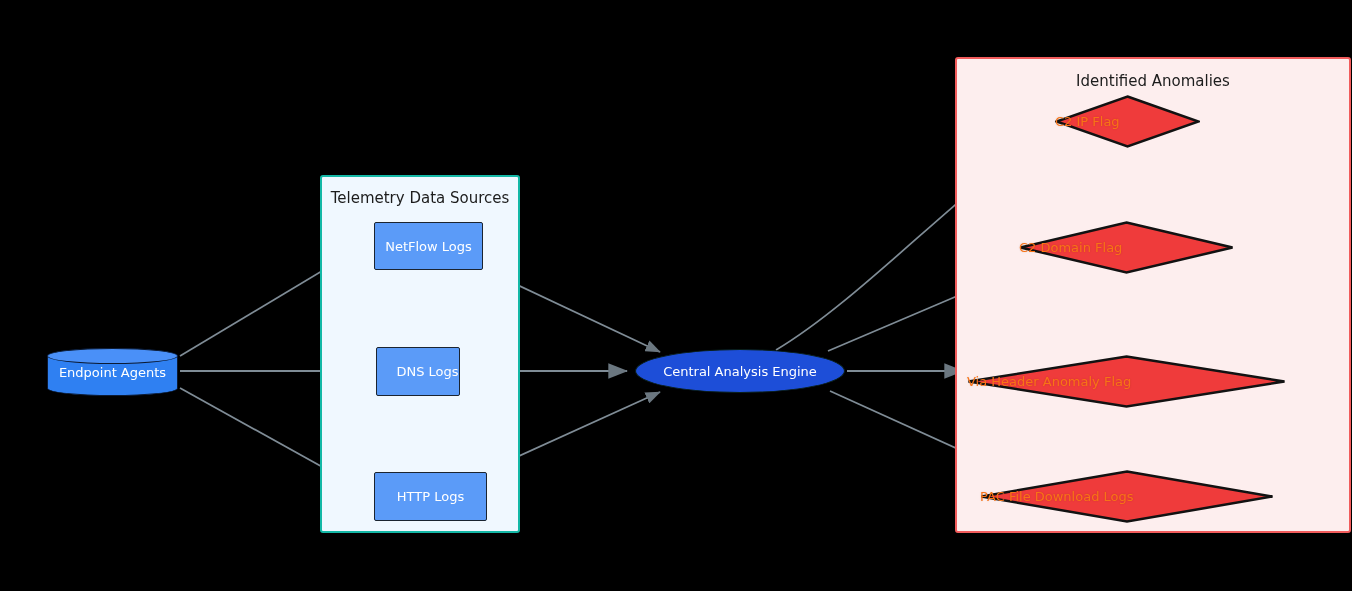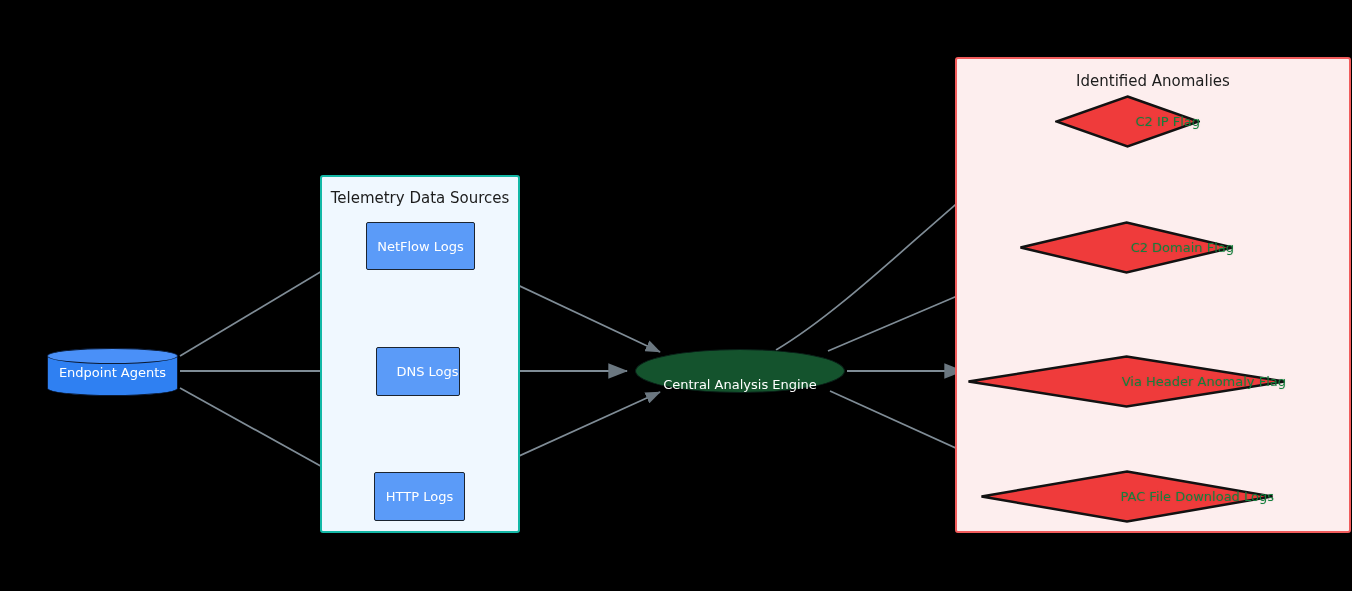--- a/index.html
+++ b/index.html
@@ -99,43 +99,42 @@
   }
   .cylinder-label {
     position: relative;
     z-index: 3;
     width: 100%;
     text-align: center;
   }
 
   
   .node.ellipse {
-    background: #14532d;
+    background: #1d4ed8;
     border: 1.8px solid #0a1f18;
     border-radius: 50%;
-    align-items: flex-end;
   }
 
   
   .node.diamond {
     background: transparent;
     border: none;
   }
   .diamond-shape {
     position: absolute;
     left: 0; top: 0;
     width: 100%;
     height: 100%;
   }
   .diamond-label {
     position: relative;
     z-index: 3;
     width: 100%;
-    text-align: right;
-    color: #15803d;
+    text-align: left;
+    color: #f97316;
     font-size: 13px;
     white-space: nowrap;
     text-shadow: 0 0 2px rgba(0,0,0,.15);
   }
 </style>
 </head>
 <body>
 
 <div id="canvas">
 
@@ -169,29 +168,29 @@
   <div class="subgraph anomalies">
     <div class="subgraph-title">Identified Anomalies</div>
   </div>
 
   <div class="node cylinder" style="left:47px; top:348px; width:131px; height:48px;">
     <div class="cylinder-body"></div>
     <div class="cylinder-top"></div>
     <div class="cylinder-label">Endpoint Agents</div>
   </div>
 
-  <div class="node rect" style="left:366px; top:222px; width:109px; height:48px;">
+  <div class="node rect" style="left:374px; top:222px; width:109px; height:48px;">
     <span>NetFlow Logs</span>
   </div>
 
   <div class="node rect" style="left:376px; top:347px; width:84px; height:49px;padding-left:19px;">
     <span>DNS Logs</span>
   </div>
 
-  <div class="node rect" style="left:374px; top:472px; width:91px; height:49px;">
+  <div class="node rect" style="left:374px; top:472px; width:113px; height:49px;">
     <span>HTTP Logs</span>
   </div>
 
   <div class="node ellipse" style="left:635px; top:349px; width:210px; height:44px;">
     <span>Central Analysis Engine</span>
   </div>
 
   <div class="node diamond" style="left:1055px; top:95px; width:145px; height:53px;">
     <svg class="diamond-shape" viewBox="0 0 145 53" preserveAspectRatio="none">
       <polygon points="72.5,1.5 143.5,26.5 72.5,51.5 1.5,26.5" fill="#ef3b3b" stroke="#121212" stroke-width="2.5"></polygon>

